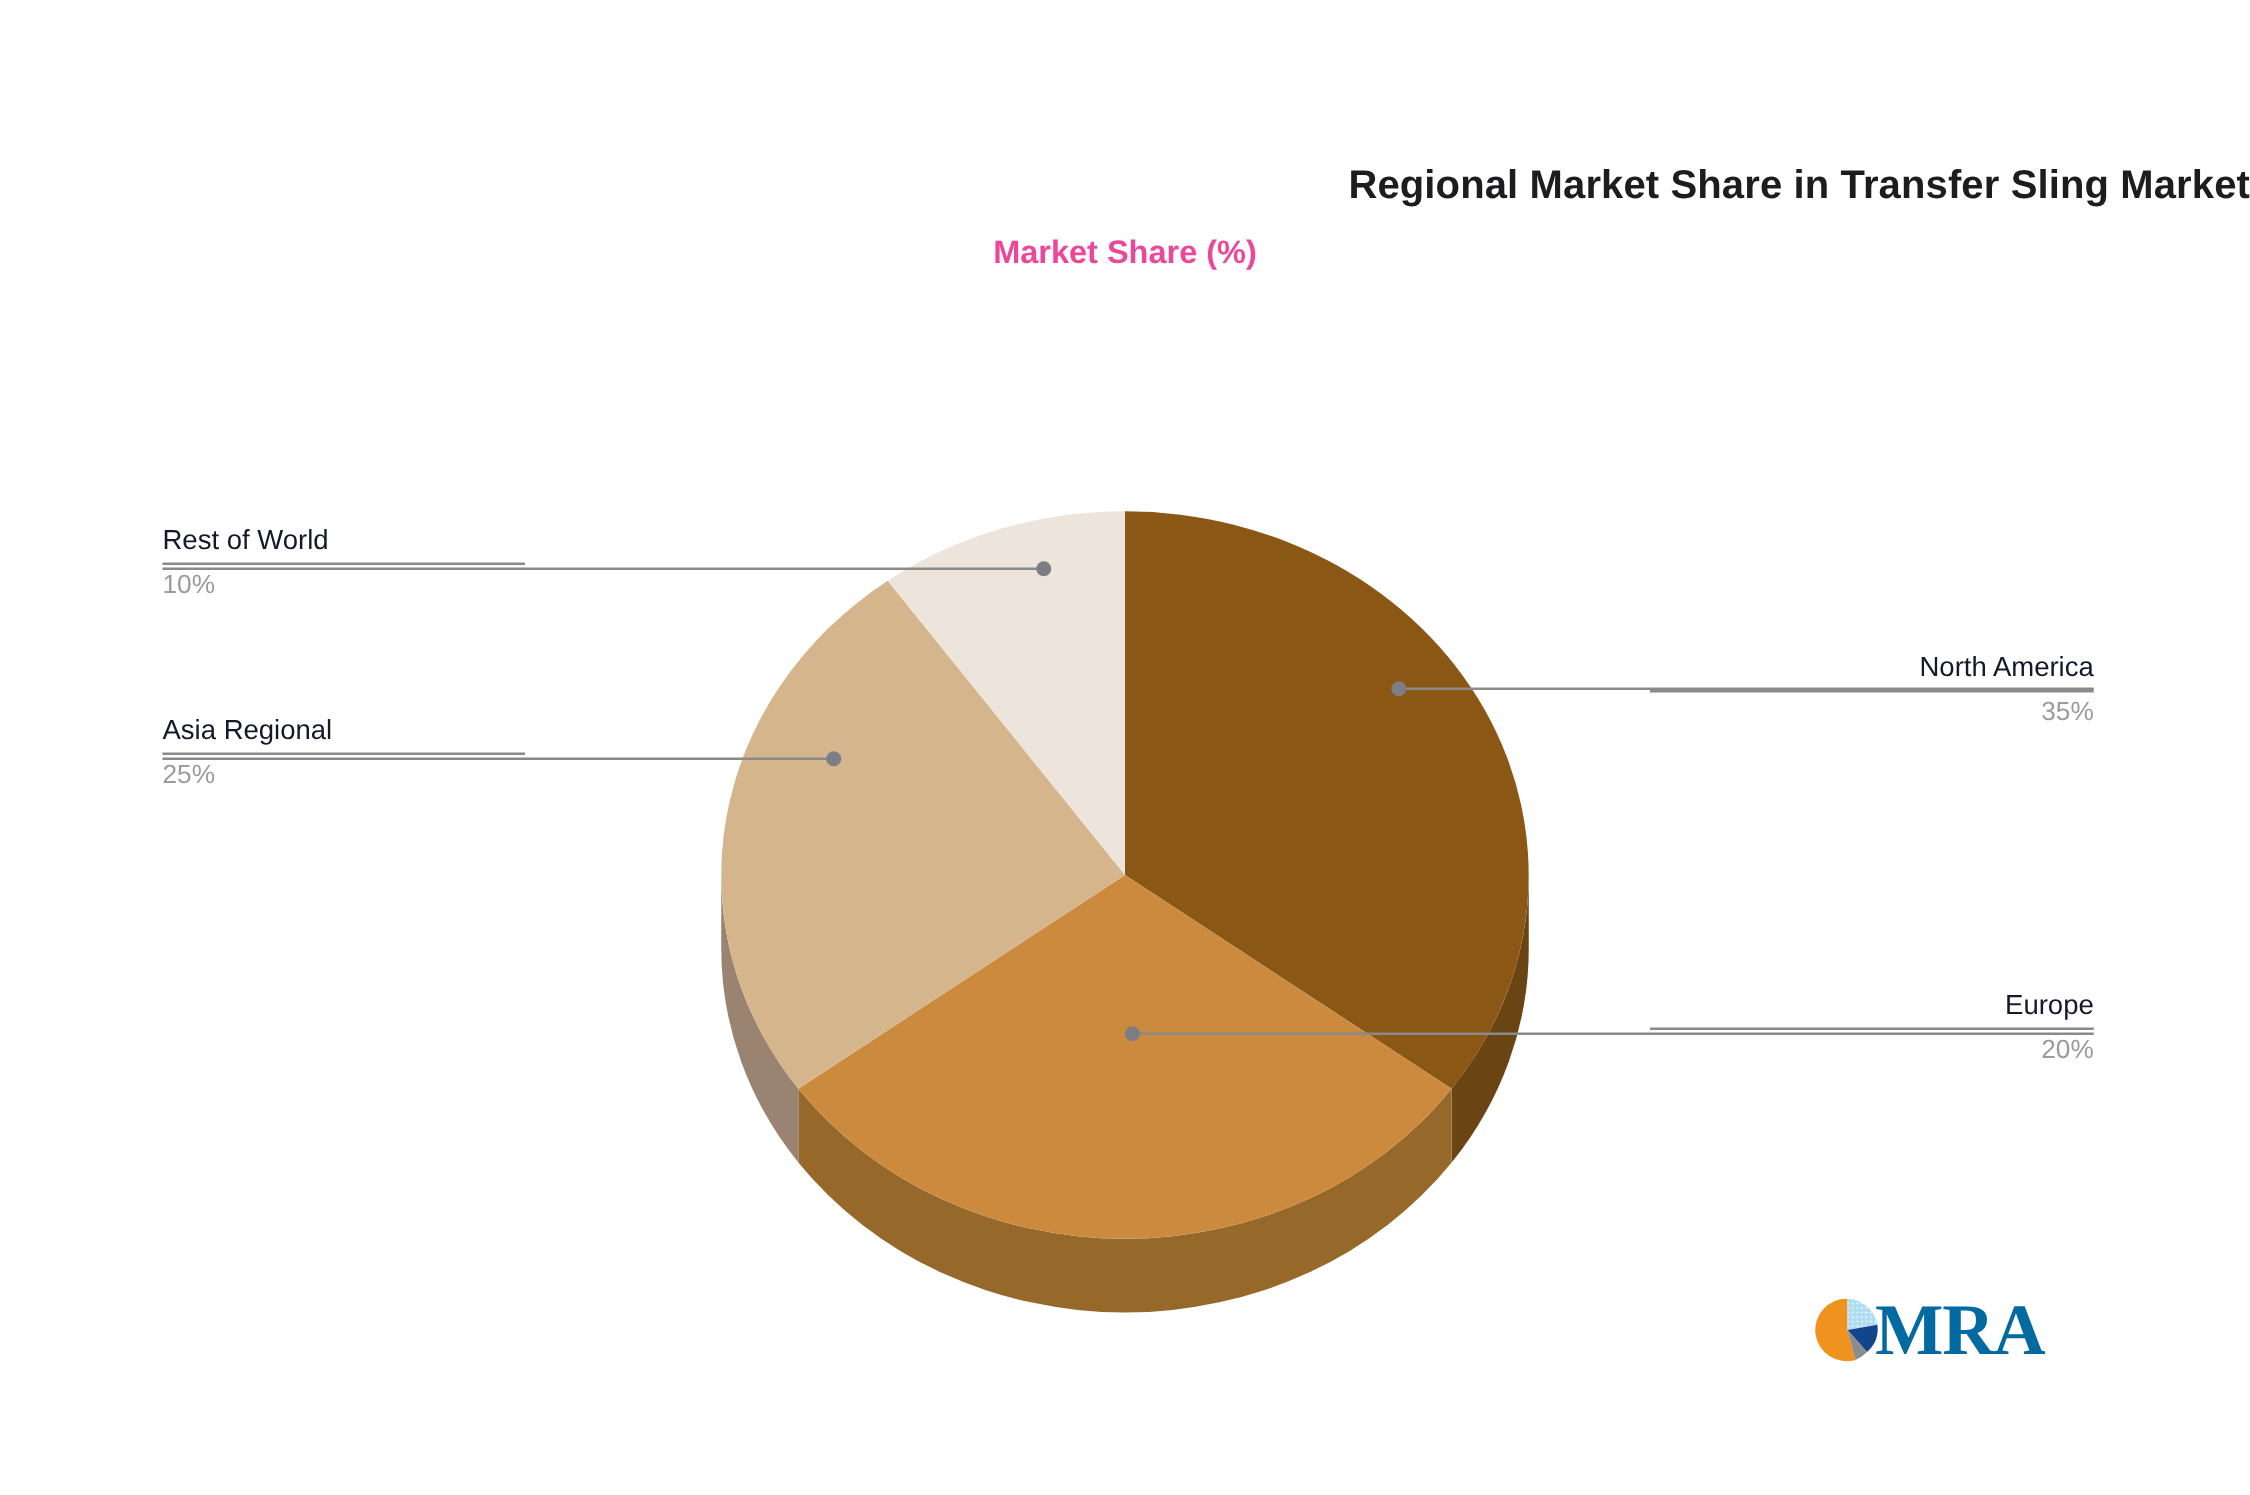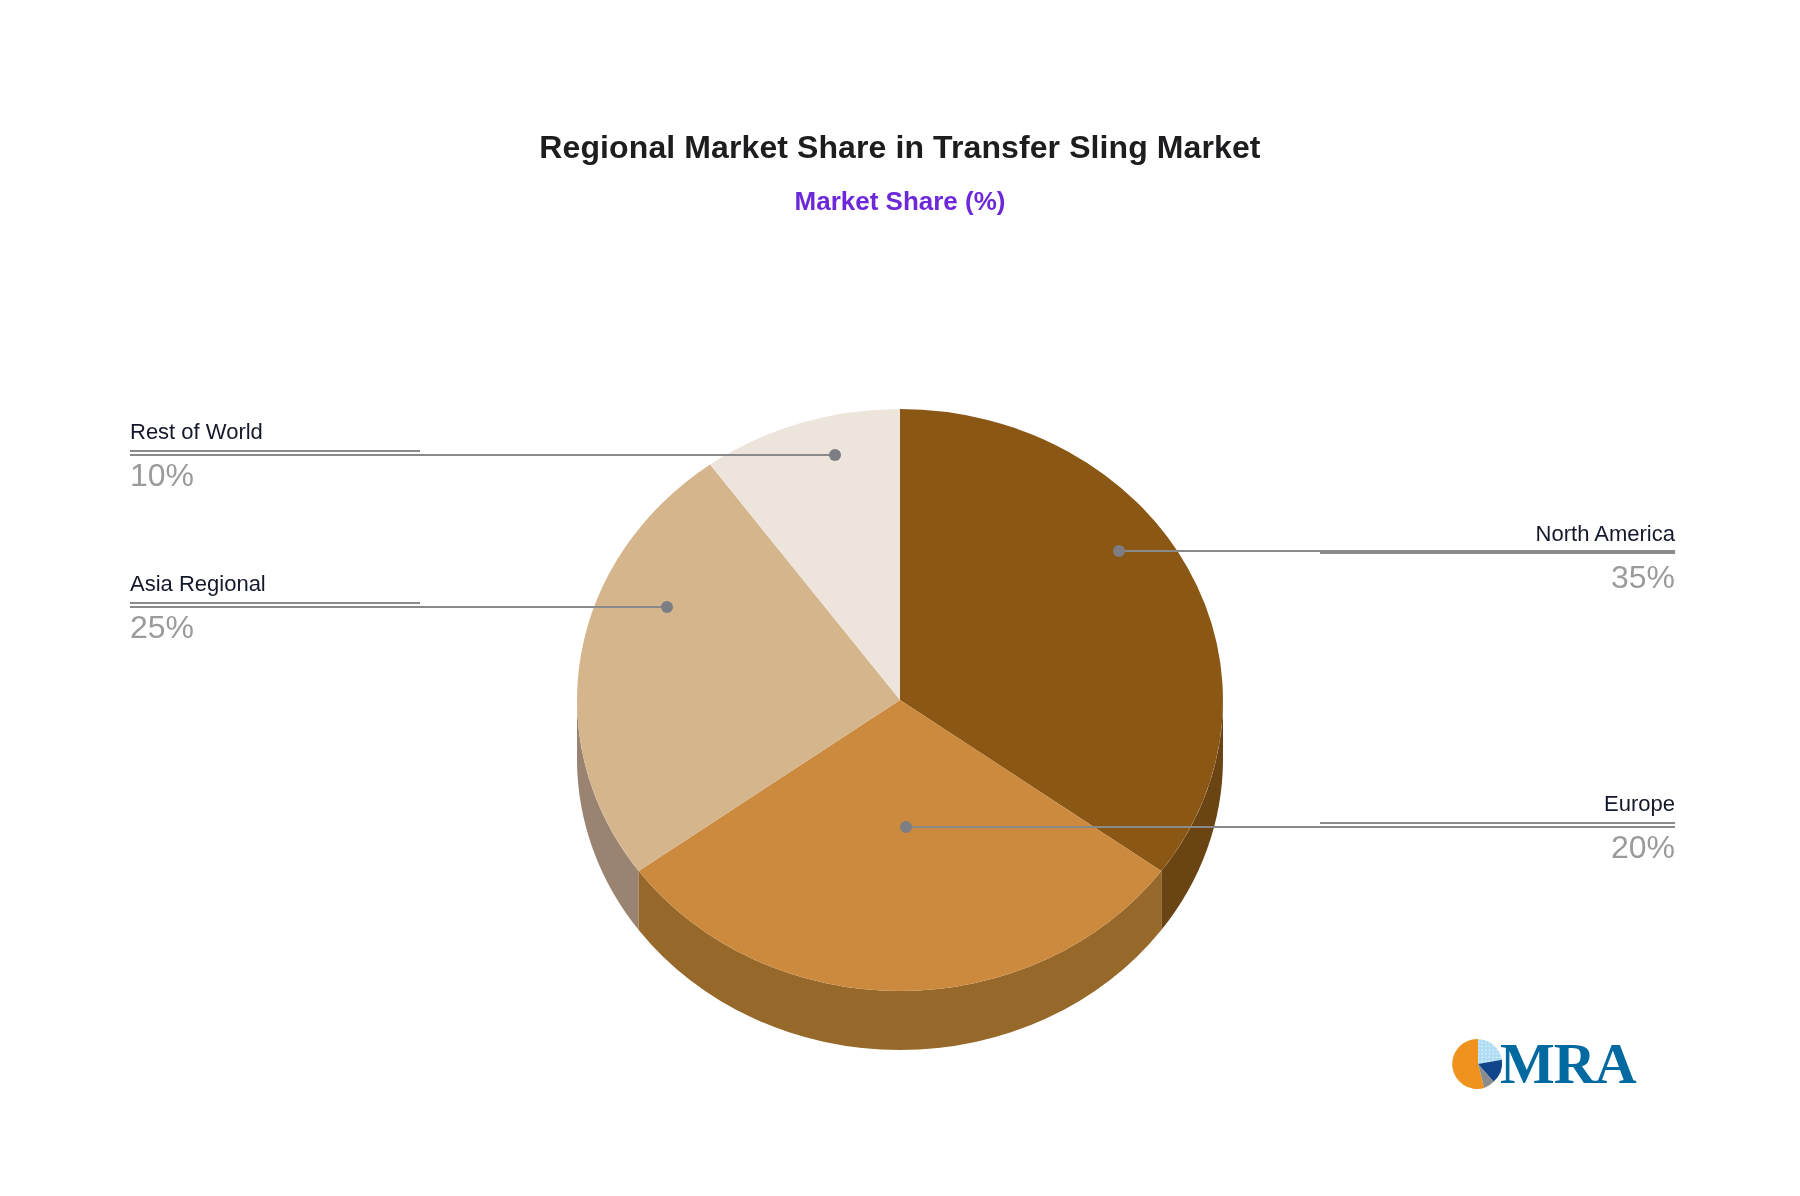--- a/index.html
+++ b/index.html
@@ -30,25 +30,26 @@
     text-align: center;
     pointer-events: none;
   }
   .chart-title {
     font-size: 32px;
     font-weight: bold;
     color: #1d1d1f;
     letter-spacing: 0.1px;
     line-height: 1.2;
     margin: 0;
+    text-align: right;
   }
   .chart-subtitle {
     font-size: 26px;
     font-weight: bold;
-    color: #6d28d9;
+    color: #ec4899;
     margin: 20px 0 0 0;
     line-height: 1.2;
   }
 
   
   .pie-svg {
     position: absolute;
     left: 0;
     top: 0;
   }
@@ -63,21 +64,21 @@
     color: #14182b;
     line-height: 1.25;
     white-space: nowrap;
   }
   .callout .cl-rule {
     height: 2px;
     background: #8a8a8a;
     margin: 4px 0 3px 0;
   }
   .callout .cl-value {
-    font-size: 32px;
+    font-size: 21px;
     color: #9b9b9b;
     line-height: 1.25;
     white-space: nowrap;
   }
   .callout.left  .cl-name,
   .callout.left  .cl-value { text-align: left; }
   .callout.right .cl-name,
   .callout.right .cl-value { text-align: right; }
 
   

